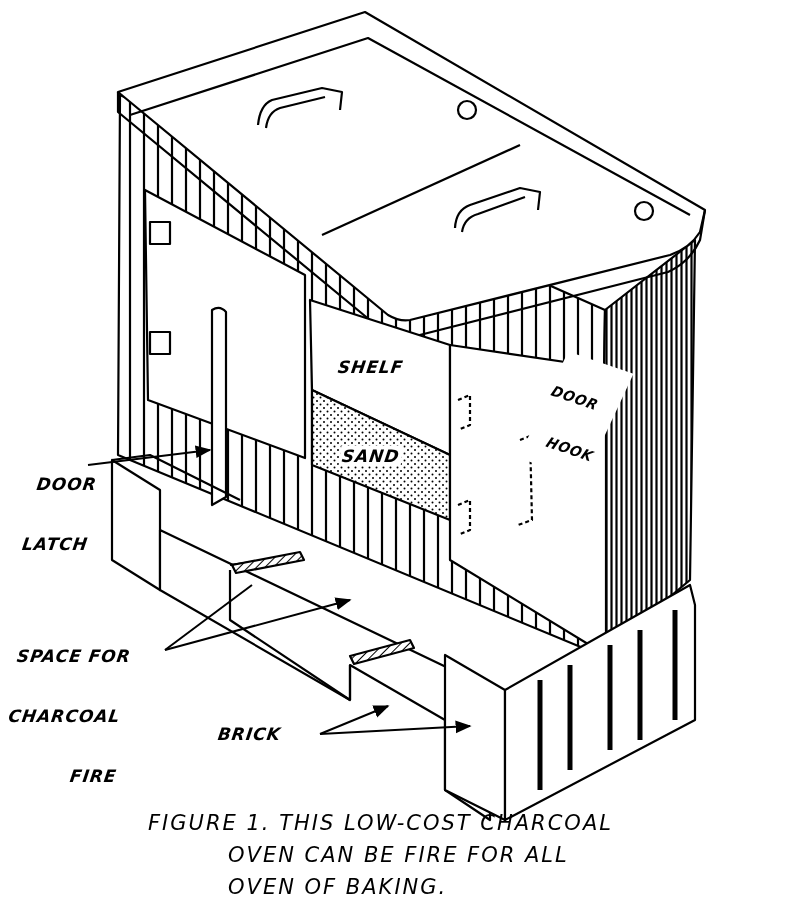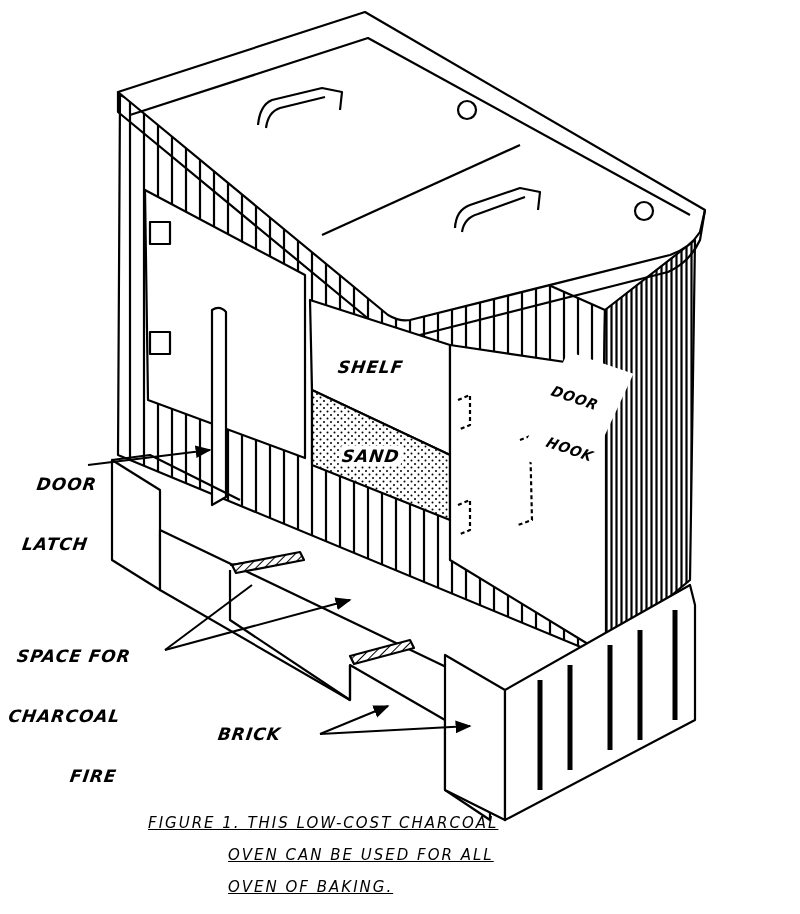--- a/index.html
+++ b/index.html
@@ -3,21 +3,21 @@
 <meta charset="utf-8">
 <style>
   html, body { margin:0; padding:0; background:#ffffff; }
   body { width:800px; height:914px; position:relative; overflow:hidden;
          font-family:"DejaVu Sans", sans-serif; }
   #figure { position:absolute; left:0; top:0; width:800px; height:914px; }
   .lbl { position:absolute; font-family:"DejaVu Sans", sans-serif; font-weight:bold;
          font-style:italic; color:#000; font-size:17px; letter-spacing:1px; line-height:20px;
          transform:skewX(-8deg); white-space:pre; }
   .cap { position:absolute; font-family:"DejaVu Sans", sans-serif; font-style:italic;
-         color:#000; font-size:15px; letter-spacing:2px; line-height:30px; white-space:pre;text-decoration:underline; }
+         color:#000; font-size:21px; letter-spacing:2px; line-height:30px; white-space:pre; }
   .white-lbl { background:#fff; padding:0 2px; }
 </style>
 </head>
 <body>
 
 <svg id="figure" viewBox="0 0 800 914" xmlns="http://www.w3.org/2000/svg">
   <defs>
     <pattern id="vstripe" width="14" height="10" patternUnits="userSpaceOnUse">
       <rect width="14" height="10" fill="#fff"></rect>
       <line x1="4" y1="0" x2="4" y2="10" stroke="#000" stroke-width="2.2"></line>
@@ -110,15 +110,15 @@
 <div class="lbl" style="left:10px;top:606px;">
   <div>SPACE FOR</div>
   <div>CHARCOAL</div>
   <div style="padding-left:70px;">FIRE</div>
 </div>
 
 <div class="lbl" style="left:218px;top:724px;">BRICK</div>
 
 <div>
   <div class="cap" style="left:148px;top:808px;">FIGURE 1. THIS LOW-COST CHARCOAL</div>
-  <div class="cap" style="left:228px;top:840px;">OVEN CAN BE USED FOR ALL</div>
+  <div class="cap" style="left:228px;top:840px;">OVEN CAN BE FIRE FOR ALL</div>
   <div class="cap" style="left:228px;top:872px;">OVEN OF BAKING.</div>
 </div>
 
 </body></html>

